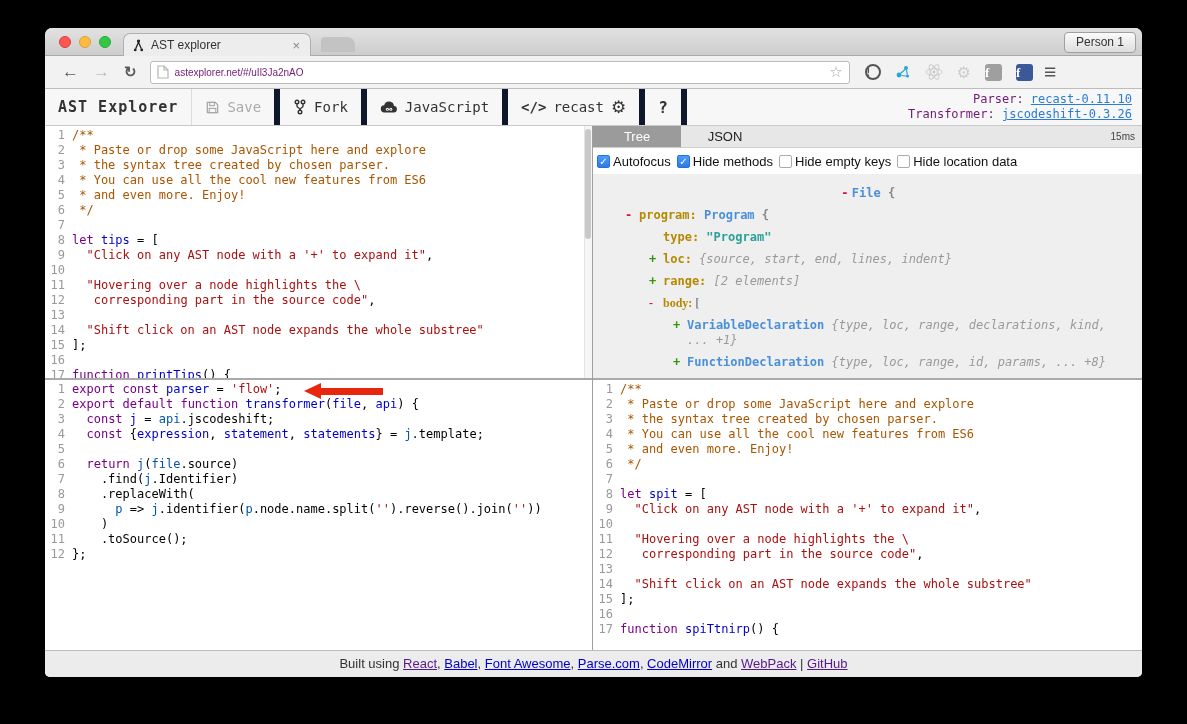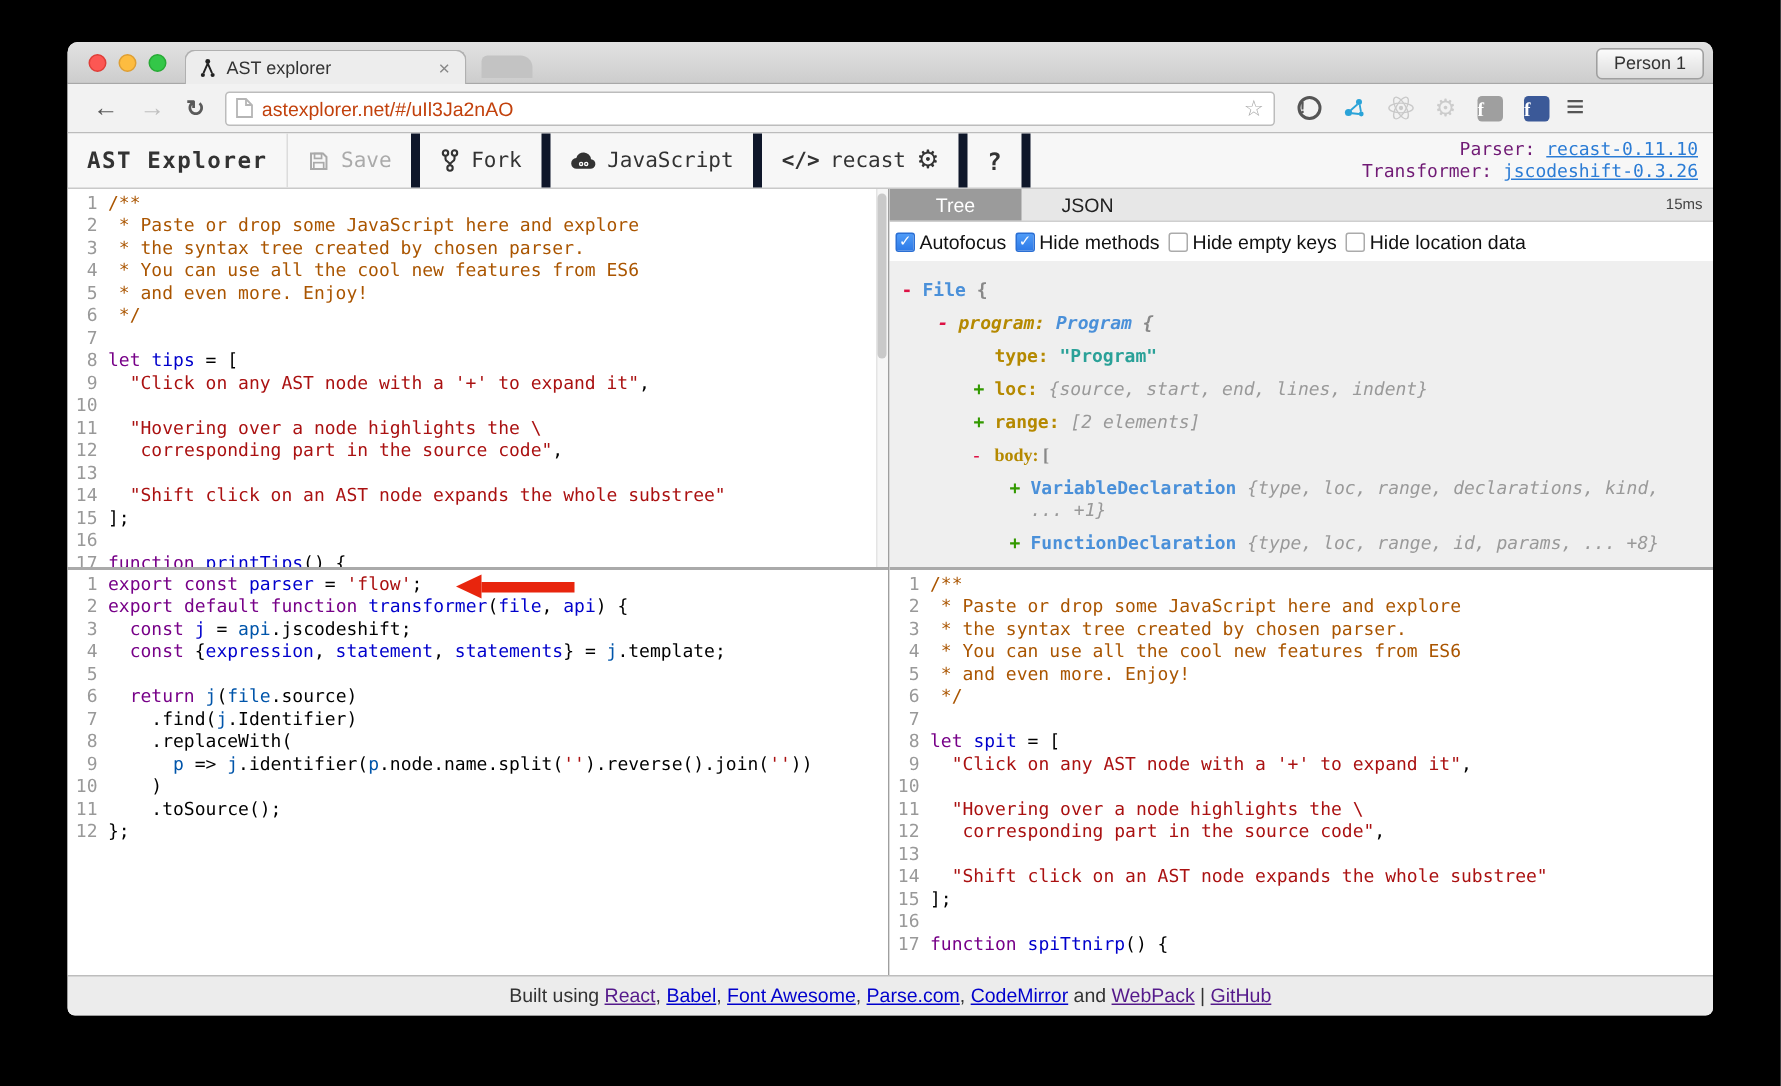--- a/index.html
+++ b/index.html
@@ -28,21 +28,21 @@
                  border-radius:4px; font-size:12px; color:#333; line-height:19px; }
 
   
   .navbar { height:33px; flex:none; background:#f2f2f2; border-bottom:1px solid #bcbcbc;
             display:flex; align-items:center; padding:0 10px; }
   .nav-glyph { font-size:17px; font-weight:bold; margin:0 7px; }
   .back { color:#5a5a5a; } .forward { color:#c0c0c0; } .reload { color:#5a5a5a; font-size:15px; }
   .urlbar { flex:1; height:23px; margin:0 8px 0 6px; background:#fff;
             border:1px solid #bcbcbc; border-radius:3px; display:flex; align-items:center;
             padding:0 6px; max-width:700px; }
-  .url-text { font-size:13px; color:#c2410c; margin-left:6px; flex:1; white-space:nowrap; overflow:hidden; }
+  .url-text { font-size:10px; color:#701a75; margin-left:6px; flex:1; white-space:nowrap; overflow:hidden; }
   .star { color:#a9a9a9; font-size:15px; }
   .ext { margin:0 7px; display:flex; align-items:center; }
   .circle-bang { width:16px; height:16px; border:2px solid #555; border-radius:50%;
                  color:#555; font-size:11px; font-weight:bold; text-align:center; line-height:12px; }
   .fb { width:17px; height:17px; border-radius:3px; color:#fff; font-weight:bold;
         font-size:13px; text-align:center; line-height:17px; font-family:"Liberation Serif", serif; }
   .fb.grey { background:#9f9f9f; } .fb.blue { background:#3b5998; }
   .gear-faded { color:#cccccc; font-size:16px; }
   .hamburger { color:#555; font-size:21px; font-weight:bold; margin-left:4px; }
 
@@ -388,22 +388,22 @@
           <label class="cb">
             <span class="box"></span>
             <span>Hide empty keys</span>
           </label>
           <label class="cb">
             <span class="box"></span>
             <span>Hide location data</span>
           </label>
         </div>
       <div class="tree" id="tree-host">
-          <div class="tree-row" style="padding-left: 22px;"><span class="sign minus">-</span><span class="tt-n">File</span><span class="tt-br"> {</span></div>
-          <div class="tree-row" style="padding-left: 46px; font-style: italic;"><span class="sign minus">-</span><span class="tt-key">program:</span><span class="tt-n"> Program</span><span class="tt-br"> {</span></div>
+          <div class="tree-row" style="padding-left: 22px; text-align: center;"><span class="sign minus">-</span><span class="tt-n">File</span><span class="tt-br"> {</span></div>
+          <div class="tree-row" style="padding-left: 46px;"><span class="sign minus">-</span><span class="tt-key">program:</span><span class="tt-n"> Program</span><span class="tt-br"> {</span></div>
           <div class="tree-row" style="padding-left: 70px;"><span class="tt-key">type:</span><span class="tt-str"> "Program"</span></div>
           <div class="tree-row" style="padding-left: 70px;"><span class="sign plus">+</span><span class="tt-key">loc:</span><span class="tt-meta"> {source, start, end, lines, indent}</span></div>
           <div class="tree-row" style="padding-left: 70px;"><span class="sign plus">+</span><span class="tt-key">range:</span><span class="tt-meta"> [2 elements]</span></div>
           <div class="tree-row" style="padding-left: 70px; font-family: Liberation Serif, serif;"><span class="sign minus">-</span><span class="tt-key">body:</span><span class="tt-br"> [</span></div>
           <div class="tree-row" style="padding-left: 94px;"><span class="sign plus">+</span><span class="tt-n">VariableDeclaration</span><span class="tt-meta"> {type, loc, range, declarations, kind, ... +1}</span></div>
           <div class="tree-row" style="padding-left: 94px;"><span class="sign plus">+</span><span class="tt-n">FunctionDeclaration</span><span class="tt-meta"> {type, loc, range, id, params, ... +8}</span></div>
           <div class="tree-row" style="padding-left: 70px;"><span class="tt-br">]</span></div>
         </div>
       <div class="h-div"></div>
       <div class="pane fill editor">

